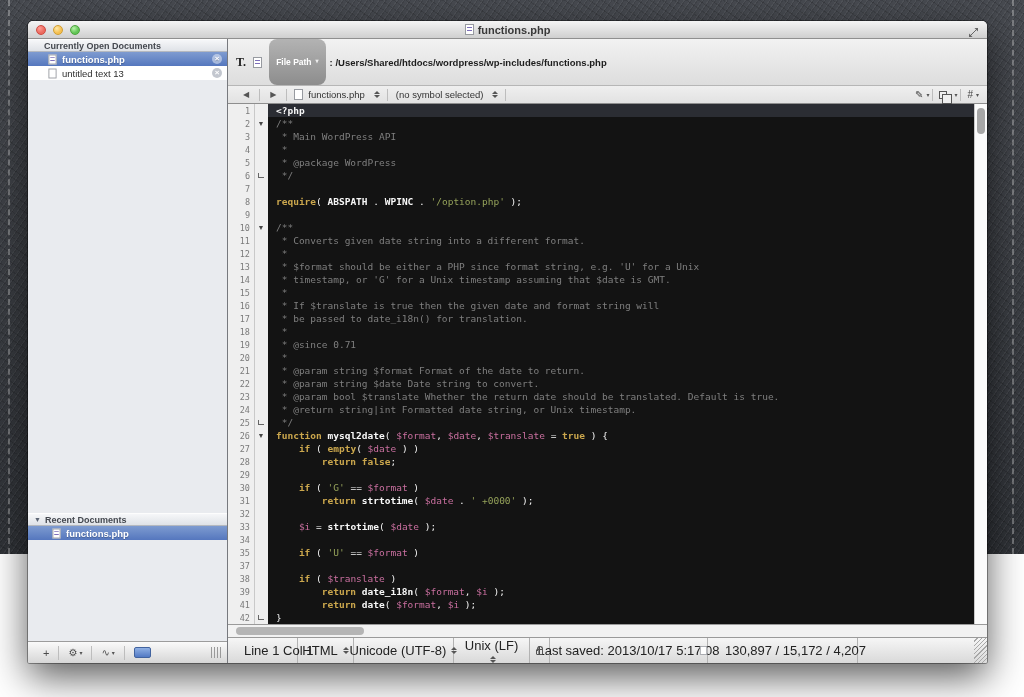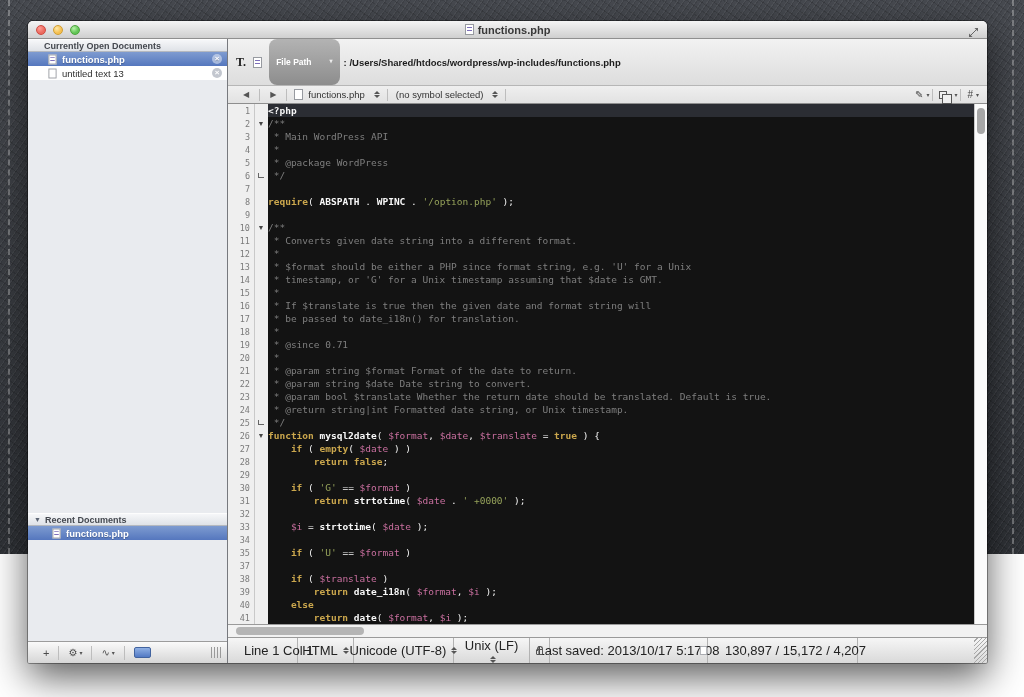--- a/index.html
+++ b/index.html
@@ -67,21 +67,21 @@
     background:linear-gradient(180deg,#8fb0e4,#5279c4); }
   .drag-handle { margin-left:auto; width:10px; height:11px;
     background:repeating-linear-gradient(90deg,#9a9a9a 0 1px, transparent 1px 3px); }
 
   
   .main { flex:1; display:flex; flex-direction:column; min-width:0; background:#fff; }
 
   .tb1 { flex:0 0 19px; background:linear-gradient(180deg,#f2f2f2,#dddddd); border-bottom:1px solid #b6b6b6;
     display:flex; align-items:center; gap:7px; padding:0 8px; }
   .ttool { font-family:"Liberation Serif", serif; font-size:12px; font-weight:bold; color:#222; }
-  .pill { display:inline-flex; align-items:flex-start; gap:18px; background:linear-gradient(180deg,#b3b3b3,#8d8d8d);
+  .pill { display:inline-flex; align-items:flex-start; gap:4px; background:linear-gradient(180deg,#b3b3b3,#8d8d8d);
     border-radius:8px; padding:18px 7px; color:#fff; font-size:8.5px; font-weight:bold; }
   .pill .ft-dd { color:#eee; }
   .path-text { font-size:9.5px; font-weight:bold; color:#1d1d1d; margin-left:-3px; white-space:nowrap; }
 
   .tb2 { flex:0 0 18px; background:linear-gradient(180deg,#efefef,#e2e2e2); border-bottom:1px solid #8e8e8e;
     display:flex; align-items:center; padding:0 8px; font-size:9.5px; color:#333; }
   .nav-btn { font-size:8px; color:#555; padding:0 7px; }
   .tsep { width:1px; height:12px; background:#bdbdbd; margin:0 3px; }
   .sel-label { margin:0 5px 0 5px; white-space:nowrap; }
   .stepper { display:inline-flex; flex-direction:column; gap:1px; margin:0 4px; }
@@ -96,21 +96,21 @@
   
   .editor { flex:1; display:flex; min-height:0; border-bottom:1px solid #9a9a9a; }
   .lines { flex:1; min-width:0; overflow:hidden;
     background:linear-gradient(90deg,#efefef 0 26px,#c9c9c9 26px 27px,#efefef 27px 40px,var(--code-bg) 40px 100%); }
   .code-line { height:13px; display:flex; align-items:center; }
   .ln { width:26px; flex:0 0 26px; text-align:right; padding-right:4px;
     font-family:"DejaVu Sans Mono", monospace; font-size:8.5px; color:#7b7b7b; }
   .fold { width:14px; flex:0 0 14px; display:flex; align-items:center; justify-content:center; }
   .fold .open { font-size:7px; color:#454545; line-height:7px; }
   .fold .end { width:6px; height:5px; border-left:1px solid #666; border-bottom:1px solid #666; }
-  .codetxt { flex:1; min-width:0; white-space:pre;
+  .codetxt { flex:1; min-width:0; padding-left:8px; white-space:pre;
     font-family:"DejaVu Sans Mono", monospace; font-size:9.5px; line-height:13px; color:var(--c-plain); }
   .codetxt.cur { background:var(--cur-line); }
   .sg-p { color:var(--c-plain); }
   .sg-c { color:var(--c-comment); }
   .sg-k { color:var(--c-keyword); font-weight:bold; }
   .sg-v { color:var(--c-var); }
   .sg-s { color:var(--c-string); }
   .sg-f { color:var(--c-fname); font-weight:bold; }
 
   .vscroll { flex:0 0 13px; background:#fbfbfb; border-left:1px solid #c9c9c9; position:relative; }
@@ -445,25 +445,20 @@
                 <span class="ln">38</span>
                 <span class="fold"></span>
                 <span class="codetxt"><span class="sg-p">    </span><span class="sg-k">if</span><span class="sg-p"> ( </span><span class="sg-v">$translate</span><span class="sg-p"> )</span></span>
               </div>
               <div class="code-line">
                 <span class="ln">39</span>
                 <span class="fold"></span>
                 <span class="codetxt"><span class="sg-p">        </span><span class="sg-k">return</span><span class="sg-p"> </span><span class="sg-f">date_i18n</span><span class="sg-p">( </span><span class="sg-v">$format</span><span class="sg-p">, </span><span class="sg-v">$i</span><span class="sg-p"> );</span></span>
               </div>
               <div class="code-line">
-                <span class="ln">40</span>
-                <span class="fold"></span>
-                <span class="codetxt"><span class="sg-p">    </span><span class="sg-k">else</span></span>
-              </div>
-              <div class="code-line">
                 <span class="ln">41</span>
                 <span class="fold"></span>
                 <span class="codetxt"><span class="sg-p">        </span><span class="sg-k">return</span><span class="sg-p"> </span><span class="sg-f">date</span><span class="sg-p">( </span><span class="sg-v">$format</span><span class="sg-p">, </span><span class="sg-v">$i</span><span class="sg-p"> );</span></span>
               </div>
               <div class="code-line">
                 <span class="ln">42</span>
                 <span class="fold">
                   <span class="end"></span>
                 </span>
                 <span class="codetxt"><span class="sg-p">}</span></span>

